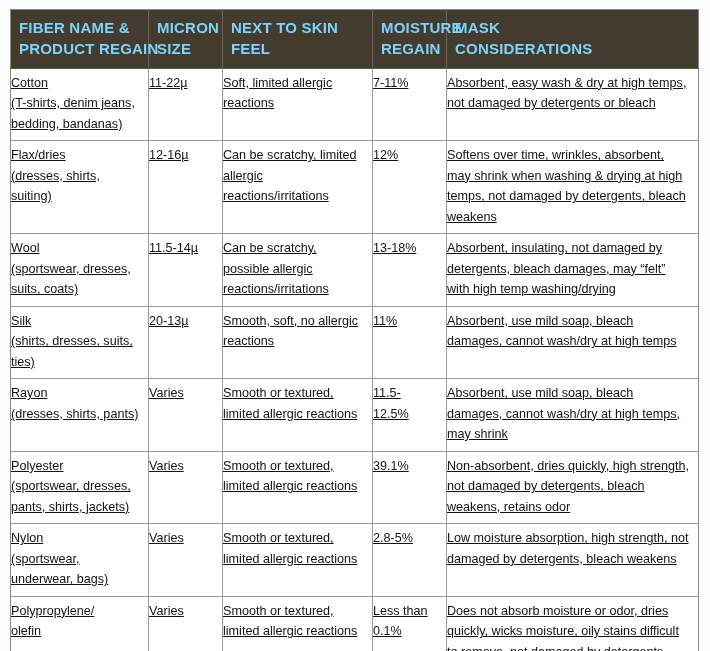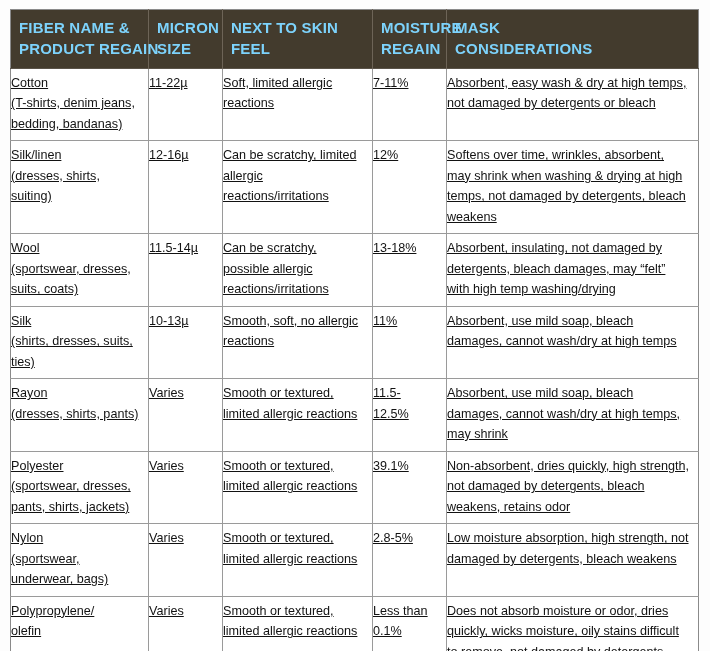--- a/index.html
+++ b/index.html
@@ -124,21 +124,21 @@
             </td>
             <td>
               <span class="cell-line">7-11%</span>
             </td>
             <td>
               <span class="cell-line">Absorbent, easy wash &amp; dry at high temps, not damaged by detergents or bleach</span>
             </td>
           </tr>
           <tr>
             <td>
-              <span class="cell-line">Silk/linen</span>
+              <span class="cell-line">Flax/dries</span>
               <span class="cell-line">(dresses, shirts, suiting)</span>
             </td>
             <td>
               <span class="cell-line">12-16µ</span>
             </td>
             <td>
               <span class="cell-line">Can be scratchy, limited allergic reactions/irritations</span>
             </td>
             <td>
               <span class="cell-line">12%</span>
@@ -164,21 +164,21 @@
             <td>
               <span class="cell-line">Absorbent, insulating, not damaged by detergents, bleach damages, may “felt” with high temp washing/drying</span>
             </td>
           </tr>
           <tr>
             <td>
               <span class="cell-line">Silk</span>
               <span class="cell-line">(shirts, dresses, suits, ties)</span>
             </td>
             <td>
-              <span class="cell-line">10-13µ</span>
+              <span class="cell-line">20-13µ</span>
             </td>
             <td>
               <span class="cell-line">Smooth, soft, no allergic reactions</span>
             </td>
             <td>
               <span class="cell-line">11%</span>
             </td>
             <td>
               <span class="cell-line">Absorbent, use mild soap, bleach damages, cannot wash/dry at high temps</span>
             </td>

